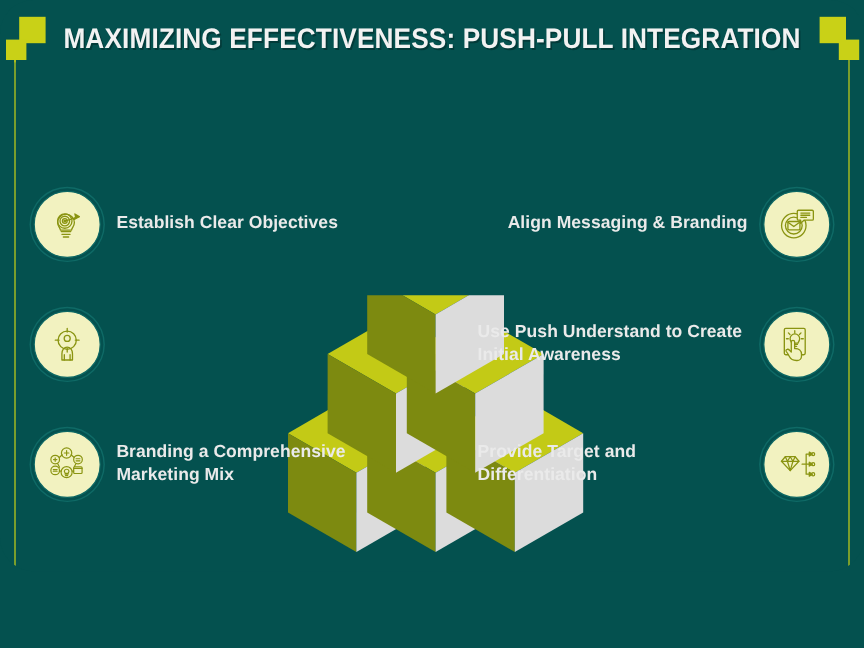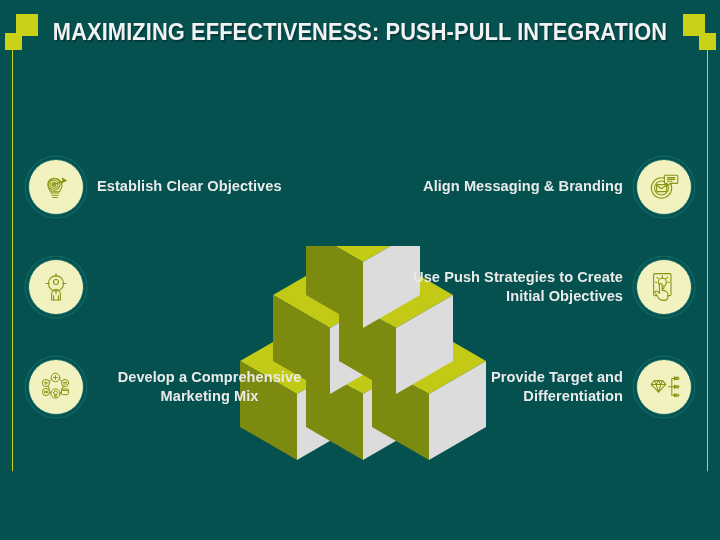--- a/index.html
+++ b/index.html
@@ -119,22 +119,22 @@
   .icon-circle svg { display: block; }
 
   .item-label {
     color: #eaeaea;
     font-size: 14.6px;
     font-weight: 600;
     line-height: 1.32;
     letter-spacing: 0.05px;
     font-family: "Liberation Sans", sans-serif;
   }
-  .col-left  .item-label { margin-left: 13px; text-align: center;  max-width: 225px;}
-  .col-right .item-label { margin-right: 13px; text-align: right; max-width: 225px;}
+  .col-left  .item-label { margin-left: 13px; text-align: left;  max-width: 225px;}
+  .col-right .item-label { margin-right: 13px; text-align: left; max-width: 225px;}
 </style>
 </head>
 <body>
 
 <div id="slide">
 
   <div class="frame-border"></div>
   <div class="frame-top-left-line"></div>
 
   <div class="sq sq-tl-big"></div>
@@ -207,21 +207,21 @@
           <rect x="22.4" y="19" width="7" height="5.6" rx="0.8"></rect>
           <path d="M22.4 20.4h7"></path>
           <circle cx="16.5" cy="23.5" r="4.6"></circle>
           <path d="M14.6 22.6a2 2 0 0 1 3.9 0c0 .9-.6 1.2-.7 1.8h-2.5c-.1-.6-.7-.9-.7-1.8z"></path>
           <path d="M15.3 25.2h2.4M15.6 26.3h1.8"></path>
           <circle cx="7" cy="22" r="3.6"></circle>
           <path d="M5.4 21.3h3.2M5.4 22.7h3.2"></path>
           <path d="M10.4 11.3 12.9 9M20.2 9l2.4 2.1M9 16.3l1.6 3.1M24.4 16.3 23 18.7M10.5 22.6h1.4M21.2 22.6h1.2"></path>
         </svg>
       </span>
-      <span class="item-label">Develop a Comprehensive Marketing Mix</span>
+      <span class="item-label">Branding a Comprehensive Marketing Mix</span>
     </div>
 
   </div>
 
   <div class="col col-right">
 
     <div class="item">
       <span class="item-label">Align Messaging &amp; Branding</span>
       <span class="icon-circle">
         <svg width="34" height="34" viewBox="0 0 34 34" fill="none" stroke="#8a9411" stroke-width="1.1" stroke-linecap="round" stroke-linejoin="round">
@@ -229,21 +229,21 @@
           <circle cx="14.5" cy="18" r="7"></circle>
           <rect x="9.6" y="14.6" width="10" height="7" rx="0.9" fill="#f2f2c0"></rect>
           <path d="M9.6 15.2l4.9 3.6 4.9-3.6"></path>
           <path d="M18.4 5.2h11.4a1 1 0 0 1 1 1v6.2a1 1 0 0 1-1 1h-6.6l-3 2.6v-2.6h-1.8a1 1 0 0 1-1-1V6.2a1 1 0 0 1 1-1z" fill="#f2f2c0"></path>
           <path d="M20.4 7.6h7.4M20.4 9.4h7.4M20.4 11.2h4.6"></path>
         </svg>
       </span>
     </div>
 
     <div class="item">
-      <span class="item-label">Use Push Strategies to Create Initial Objectives</span>
+      <span class="item-label">Use Push Understand to Create Initial Awareness</span>
       <span class="icon-circle">
         <svg width="34" height="34" viewBox="0 0 34 34" fill="none" stroke="#8a9411" stroke-width="1.1" stroke-linecap="round" stroke-linejoin="round">
           <rect x="6.6" y="3.6" width="17.4" height="22" rx="1.2"></rect>
           <path d="M11.4 12.3a4 4 0 0 1 8 0c0 1.7-1.2 2.5-1.4 3.7h-5.2c-.2-1.2-1.4-2-1.4-3.7z"></path>
           <path d="M12.9 17h4.6M13.5 18.6h3.4"></path>
           <path d="M15.3 5.6v1.9M10 7.4l1.3 1.3M20.5 7.4l-1.3 1.3M8.4 12.3h1.5M20.8 12.3h1.6"></path>
           <path d="M16.6 30.4c-2.6 0-4.8-1.3-5.8-3.3-.8-1.6-1.5-3-2.5-4.1-.6-.7-.3-1.7.6-1.9.8-.2 1.6.2 2.3 1l1.2 1.3V15c0-.8.6-1.4 1.4-1.4s1.4.6 1.4 1.4v5.4h.5c2.9 0 5.2 1.8 5.2 4.6v1.8c0 2-1.6 3.6-3.6 3.6z" fill="#f2f2c0"></path>
         </svg>
       </span>
     </div>

